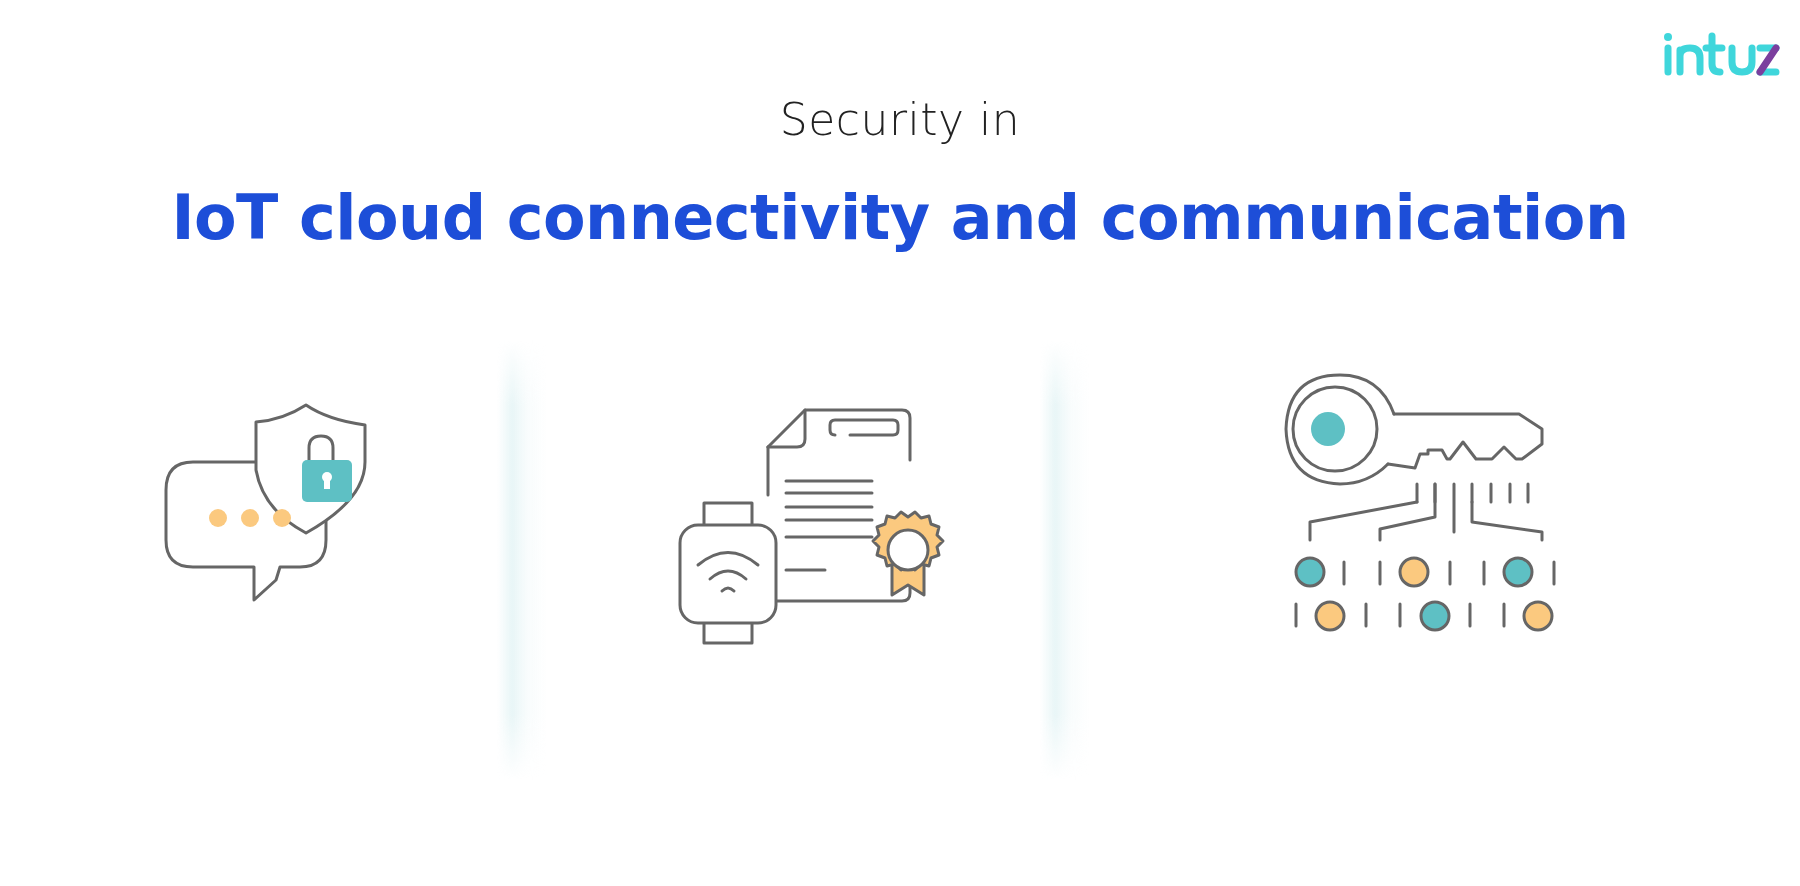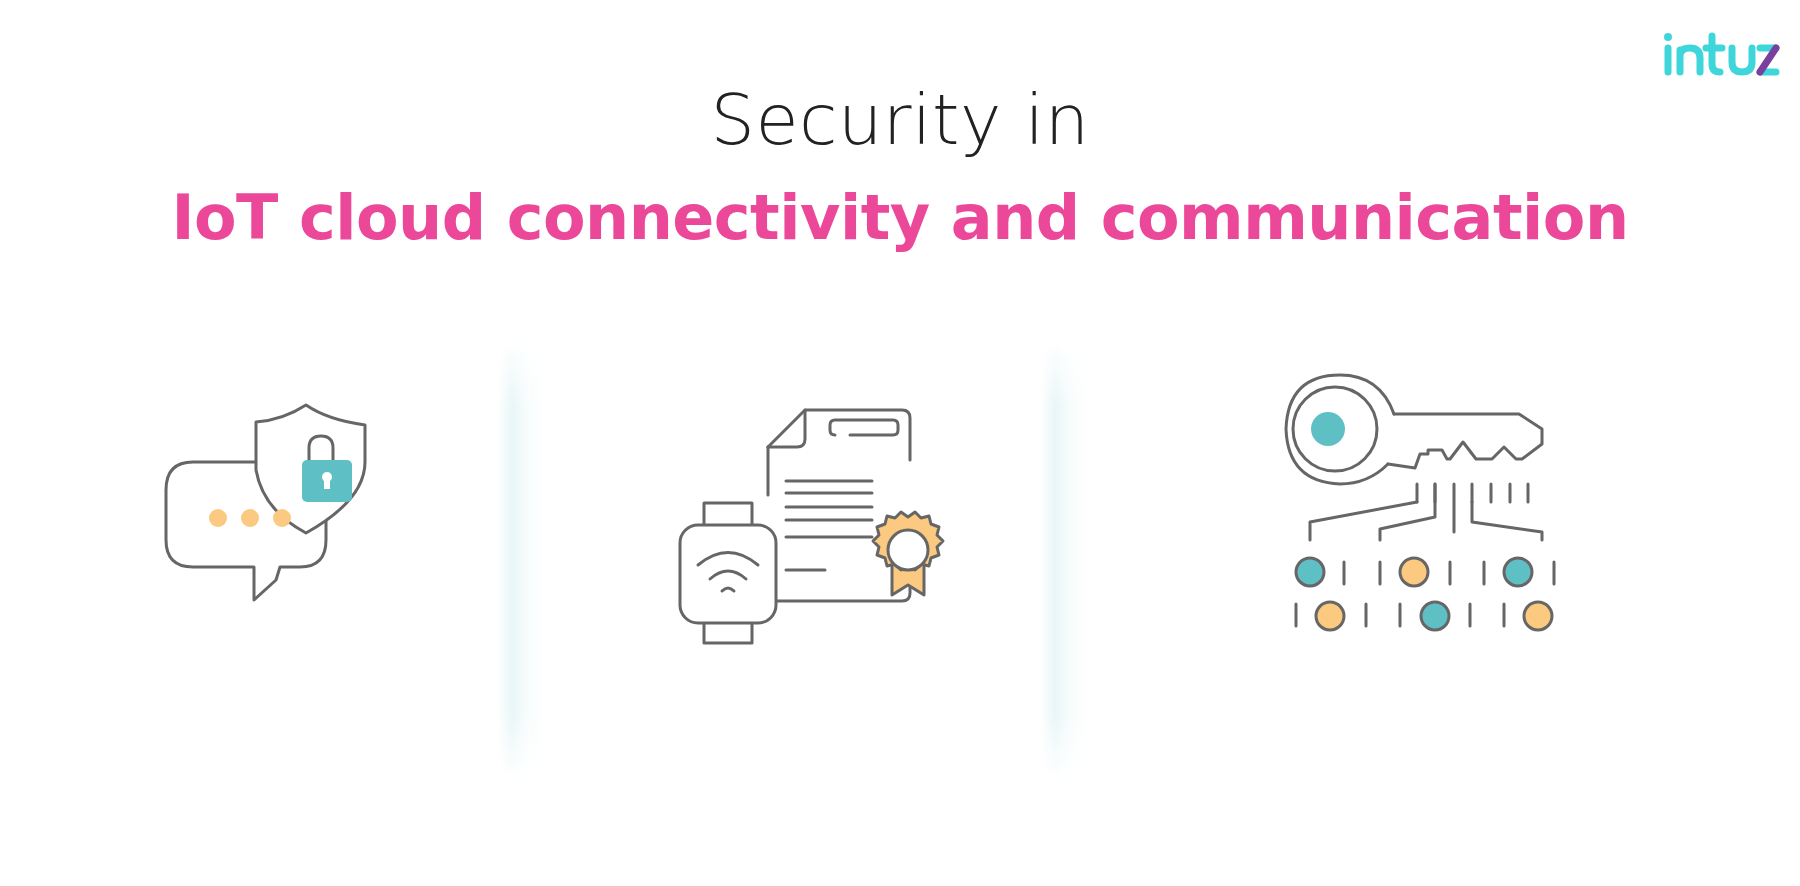--- a/index.html
+++ b/index.html
@@ -1,20 +1,20 @@
 <!DOCTYPE html>
 <html><head>
 <meta charset="utf-8">
 <style>
   html, body { margin:0; padding:0; background:#ffffff; }
   body { width:1800px; height:886px; position:relative; overflow:hidden;
          font-family:"Liberation Sans", sans-serif; }
   .logo { position:absolute; left:1662px; top:28px; width:118px; height:52px; }
   .title { position:absolute; left:0; width:1800px; top:78px; text-align:center;
-           font-family:"DejaVu Sans", sans-serif; font-weight:300; font-size:70px;
+           font-family:"DejaVu Sans", sans-serif; font-weight:300; font-size:44px;
            color:#222222; letter-spacing:0.5px; line-height:84px; }
   .subtitle { position:absolute; left:0; width:1800px; top:176px; text-align:center;
               font-family:"DejaVu Sans", sans-serif; font-weight:bold; font-size:62px;
               line-height:84px; letter-spacing:-0.5px; }
   .divider { position:absolute; top:340px; width:50px; height:440px;
              background:linear-gradient(to right, rgba(210,236,238,0) 0%, rgba(214,238,240,0.55) 30%, rgba(236,247,248,0.35) 60%, rgba(255,255,255,0) 100%);
              -webkit-mask-image:linear-gradient(to bottom, transparent 0%, #000 15%, #000 85%, transparent 100%);
              mask-image:linear-gradient(to bottom, transparent 0%, #000 15%, #000 85%, transparent 100%); }
   .card { position:absolute; top:340px; height:440px; }
   .card svg.icon { position:absolute; }
@@ -33,21 +33,21 @@
 
     <path d="M70 20 V34 Q70 44 80 44 Q90 44 90 34 V20"></path>
 
     <path d="M98 20 H114 M98 44 H114"></path>
   </g>
   <circle cx="6" cy="9" r="4" fill="#3fd6db"></circle>
   <line x1="114" y1="20" x2="98" y2="44" stroke="#7b3f9e" stroke-width="7" stroke-linecap="round"></line>
 </svg>
 
 <div class="title">Security in</div>
-<div class="subtitle" style="color:#ec4899;">IoT cloud connectivity and communication</div>
+<div class="subtitle" style="color:#1d4ed8;">IoT cloud connectivity and communication</div>
 
 <div class="divider" style="left:497px;"></div>
 <div class="divider" style="left:1040px;"></div>
 
 <div class="card" style="left:0; width:530px;">
   <svg class="icon" style="left:158px; top:60px;" width="220" height="210" viewBox="0 0 220 210">
     <g fill="none" stroke="#666666" stroke-width="3" stroke-linejoin="round" stroke-linecap="round">
 
       <path d="M100 62 H35 Q8 62 8 90 V140 Q8 167 35 167 H96 V200 L118 180 L122 167 H142 Q168 167 168 140 V120"></path>
 

